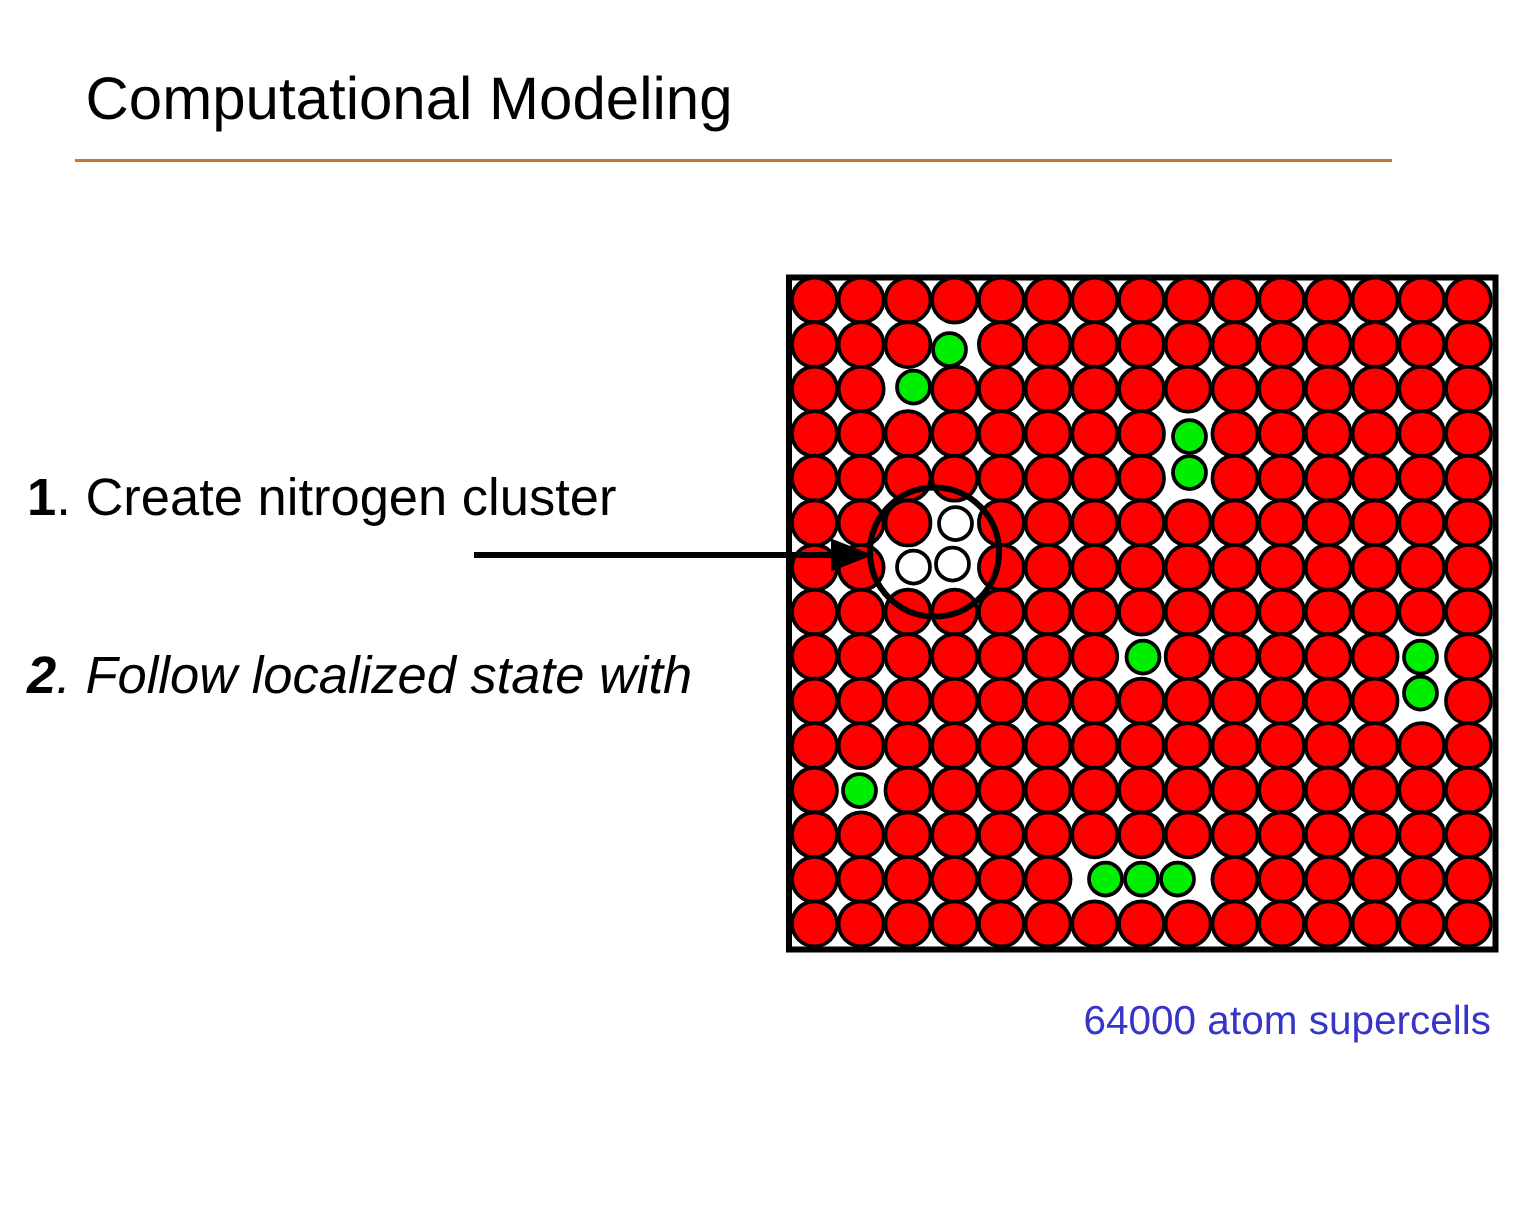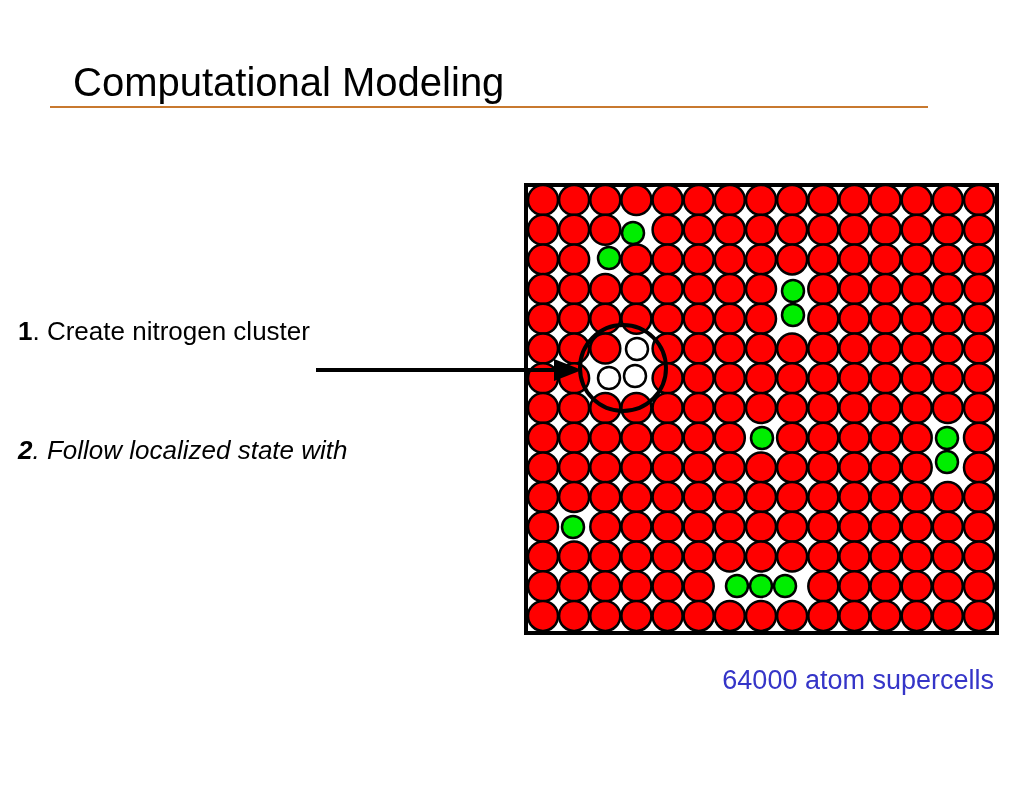--- a/index.html
+++ b/index.html
@@ -1,19 +1,19 @@
 <!DOCTYPE html>
 <html><head>
   <meta charset="utf-8">
   <style>
     html, body { margin: 0; padding: 0; background: #ffffff; }
     body { width: 1024px; height: 803px; position: relative; overflow: hidden; font-family: "Liberation Sans", sans-serif; color: #000; }
-    .title { position: absolute; left: 57px; top: 42px; font-size: 40px; line-height: 48px; font-weight: normal; margin: 16px; }
+    .title { position: absolute; left: 57px; top: 42px; font-size: 40px; line-height: 48px; font-weight: normal; margin: 0; }
     .rule { position: absolute; left: 50px; top: 106px; width: 878px; height: 2px; background: #C8792F; }
-    .step { position: absolute; left: 18px; font-size: 26px; line-height: 41px; margin: 0; white-space: nowrap; }
+    .step { position: absolute; left: 18px; font-size: 35px; line-height: 41px; margin: 0; white-space: nowrap; }
     .step b { font-weight: bold; }
     .step1 { top: 311px; }
     .step2 { top: 430px; font-style: italic; }
     .caption { position: absolute; right: 30px; top: 662px; font-size: 27px; line-height: 36px; color: #3535C8; white-space: nowrap; margin-left: 30px; }
     svg.scene { position: absolute; left: 0; top: 0; }
   </style>
 </head>
 <body>
 
 <h1 class="title">Computational Modeling</h1>

